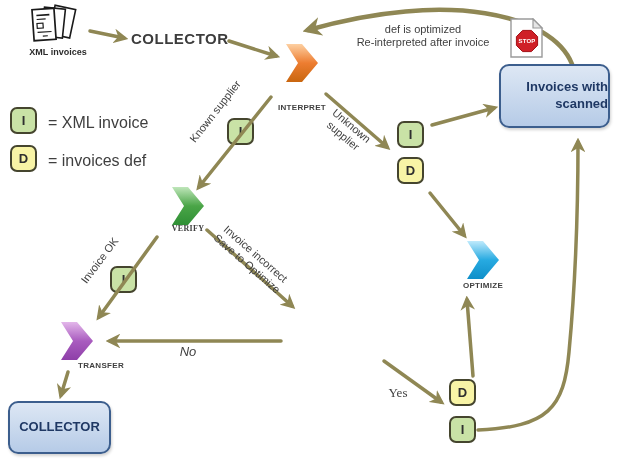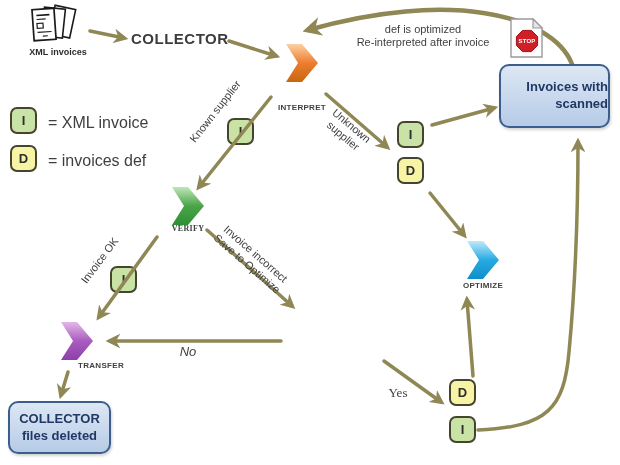--- a/index.html
+++ b/index.html
@@ -191,17 +191,16 @@
   <div class="edge-label" style="left:168px;top:344px;width:40px;font-size:13px;font-style:italic;">No</div>
   <div class="edge-label" style="left:378px;top:385px;width:40px;font-size:13px;font-family:Liberation Serif, serif;">Yes</div>
 
   <div class="bluebox" style="left:499px;top:64px;width:111px;height:64px;align-items:flex-end;">
     <div>Invoices with</div>
     <div>scanned</div>
   </div>
 
   <div class="bluebox" style="left:8px;top:401px;width:103px;height:53px;">
     <div>COLLECTOR</div>
-    <div>files deleted</div>
   </div>
 
 
 </div>
 
 </body></html>

